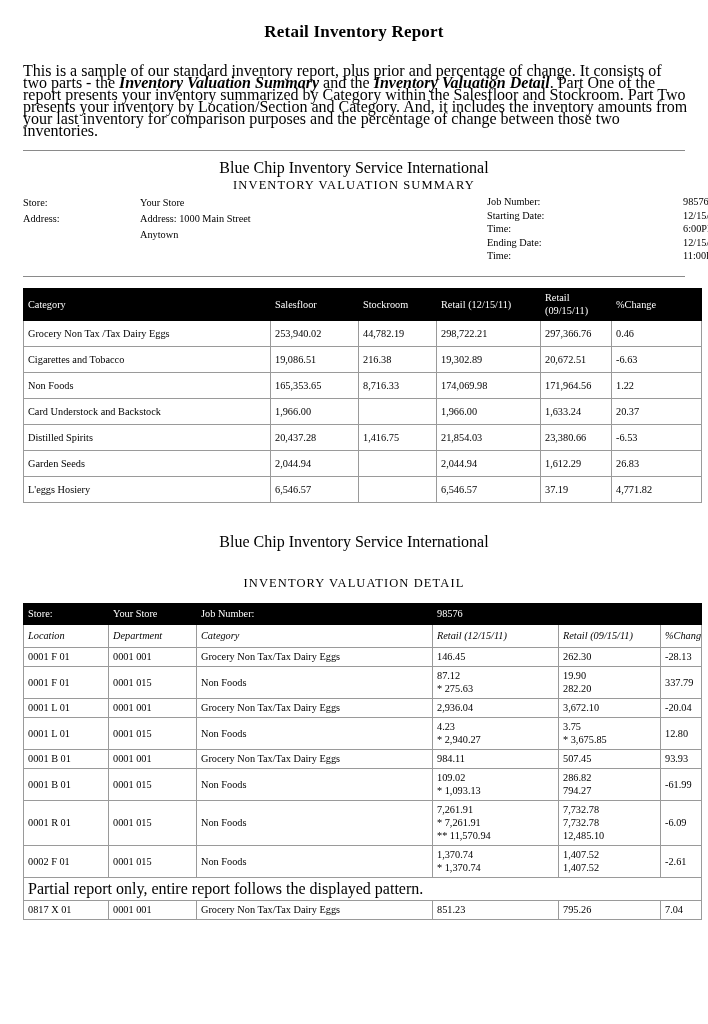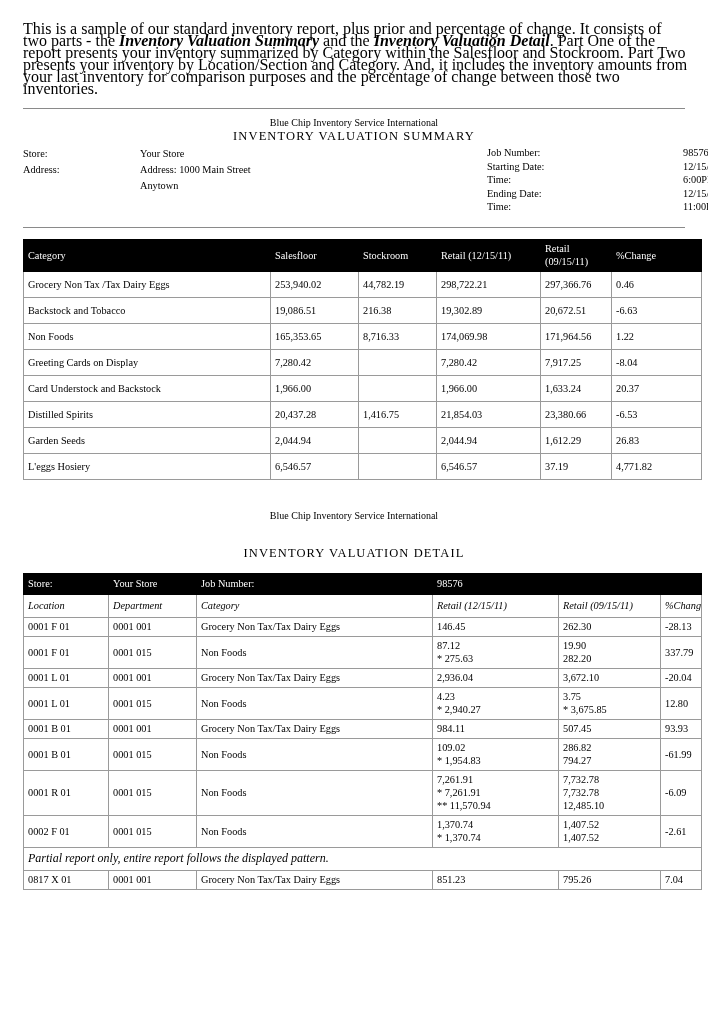--- a/index.html
+++ b/index.html
@@ -45,21 +45,21 @@
   .rule {
     border: none;
     border-top: 1.5px solid #8a8a8a;
     margin: 13px 8px 0 8px;
     height: 0;
   }
 
   
   .company {
     text-align: center;
-    font-size: 10px;
+    font-size: 16px;
     margin-top: 8px;
   }
   .report-kind {
     text-align: center;
     font-size: 12.5px;
     letter-spacing: 1.1px;
     margin-top: 1px;
   }
 
   .meta {
@@ -129,36 +129,36 @@
   .d-cat   { width: 236px; }
   .d-r1    { width: 126px; }
   .d-r2    { width: 102px; }
   .d-pc    { width: 41px; }
 
   .detail-head-row th { height: 15px; }
   .detail-sub-row td { height: 17px; font-style: italic; }
 
   .note-row td {
     text-align: center;
-    font-style: italic;
-    font-size: 12px;
+    font-size: 16px;
     height: 17px;
   }
 
   .detail-title-block { margin-top: 30px; }
   .detail-title-block .report-kind { margin-top: 25px; }
   .detail-table-wrap { margin-top: 12px; }
 
   .summary-table-wrap { margin-top: 11px; }
 </style>
 </head>
 <body>
 
 <div class="page">
 
+  <h1 class="doc-title">Retail Inventory Report</h1>
 
   <p class="intro">
     <span>This is a sample of our standard inventory report, plus prior and percentage of change. It consists of two parts - the </span><b>Inventory Valuation Summary</b><span> and the </span><b>Inventory Valuation Detail</b><span>. Part One of the report presents your inventory summarized by Category within the Salesfloor and Stockroom. Part Two presents your inventory by Location/Section and Category. And, it includes the inventory amounts from your last inventory for comparison purposes and the percentage of change between those two inventories.</span>
   </p>
 
   <hr class="rule">
 
   <div class="company">Blue Chip Inventory Service International</div>
   <div class="report-kind">INVENTORY VALUATION SUMMARY</div>
 
@@ -226,42 +226,34 @@
       <tbody>
         <tr class="sum-row">
           <td>Grocery Non Tax /Tax Dairy Eggs</td>
           <td>253,940.02</td>
           <td>44,782.19</td>
           <td>298,722.21</td>
           <td>297,366.76</td>
           <td>0.46</td>
         </tr>
         <tr class="sum-row">
-          <td>Backstock and Tobacco</td>
+          <td>Cigarettes and Tobacco</td>
           <td>19,086.51</td>
           <td>216.38</td>
           <td>19,302.89</td>
           <td>20,672.51</td>
           <td>-6.63</td>
         </tr>
         <tr class="sum-row">
           <td>Non Foods</td>
           <td>165,353.65</td>
           <td>8,716.33</td>
           <td>174,069.98</td>
           <td>171,964.56</td>
           <td>1.22</td>
-        </tr>
-        <tr class="sum-row">
-          <td>Greeting Cards on Display</td>
-          <td>7,280.42</td>
-          <td></td>
-          <td>7,280.42</td>
-          <td>7,917.25</td>
-          <td>-8.04</td>
         </tr>
         <tr class="sum-row">
           <td>Card Understock and Backstock</td>
           <td>1,966.00</td>
           <td></td>
           <td>1,966.00</td>
           <td>1,633.24</td>
           <td>20.37</td>
         </tr>
         <tr class="sum-row">
@@ -368,21 +360,21 @@
           <td>Grocery Non Tax/Tax Dairy Eggs</td>
           <td class="num">984.11</td>
           <td class="num">507.45</td>
           <td>93.93</td>
         </tr>
         <tr>
           <td>0001 B 01</td>
           <td>0001 015</td>
           <td>Non Foods</td>
           <td class="num">109.02
-* 1,954.83</td>
+* 1,093.13</td>
           <td class="num">286.82
 794.27</td>
           <td>-61.99</td>
         </tr>
         <tr>
           <td>0001 R 01</td>
           <td>0001 015</td>
           <td>Non Foods</td>
           <td class="num">7,261.91
 * 7,261.91

